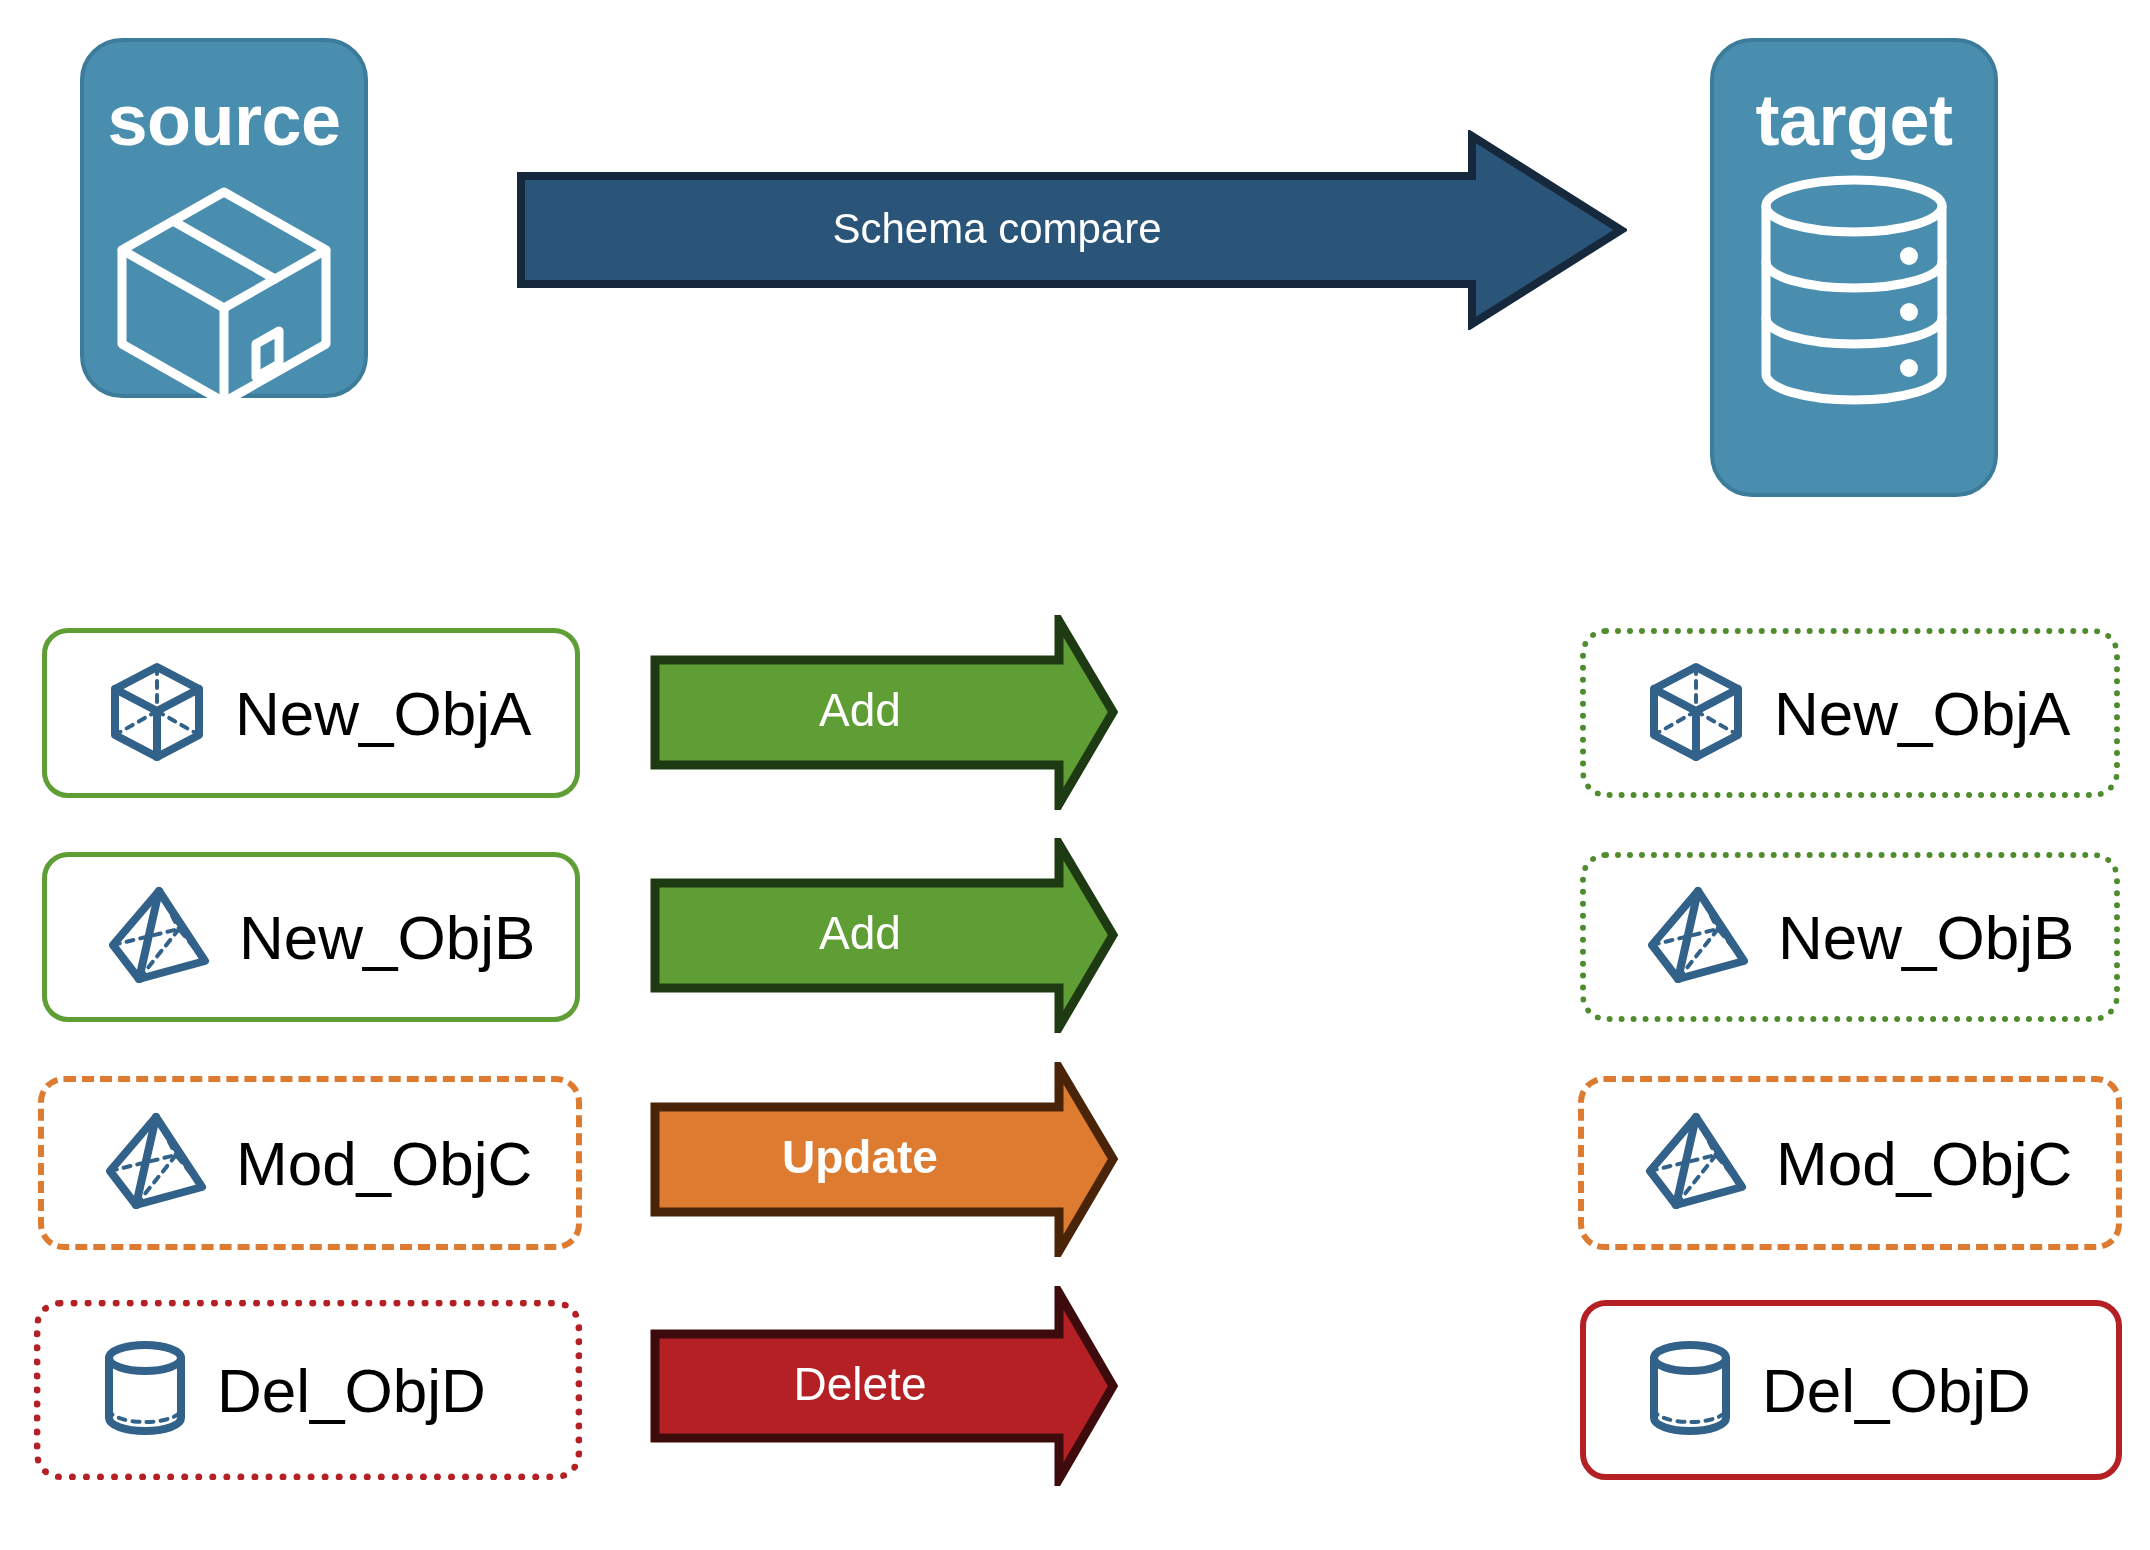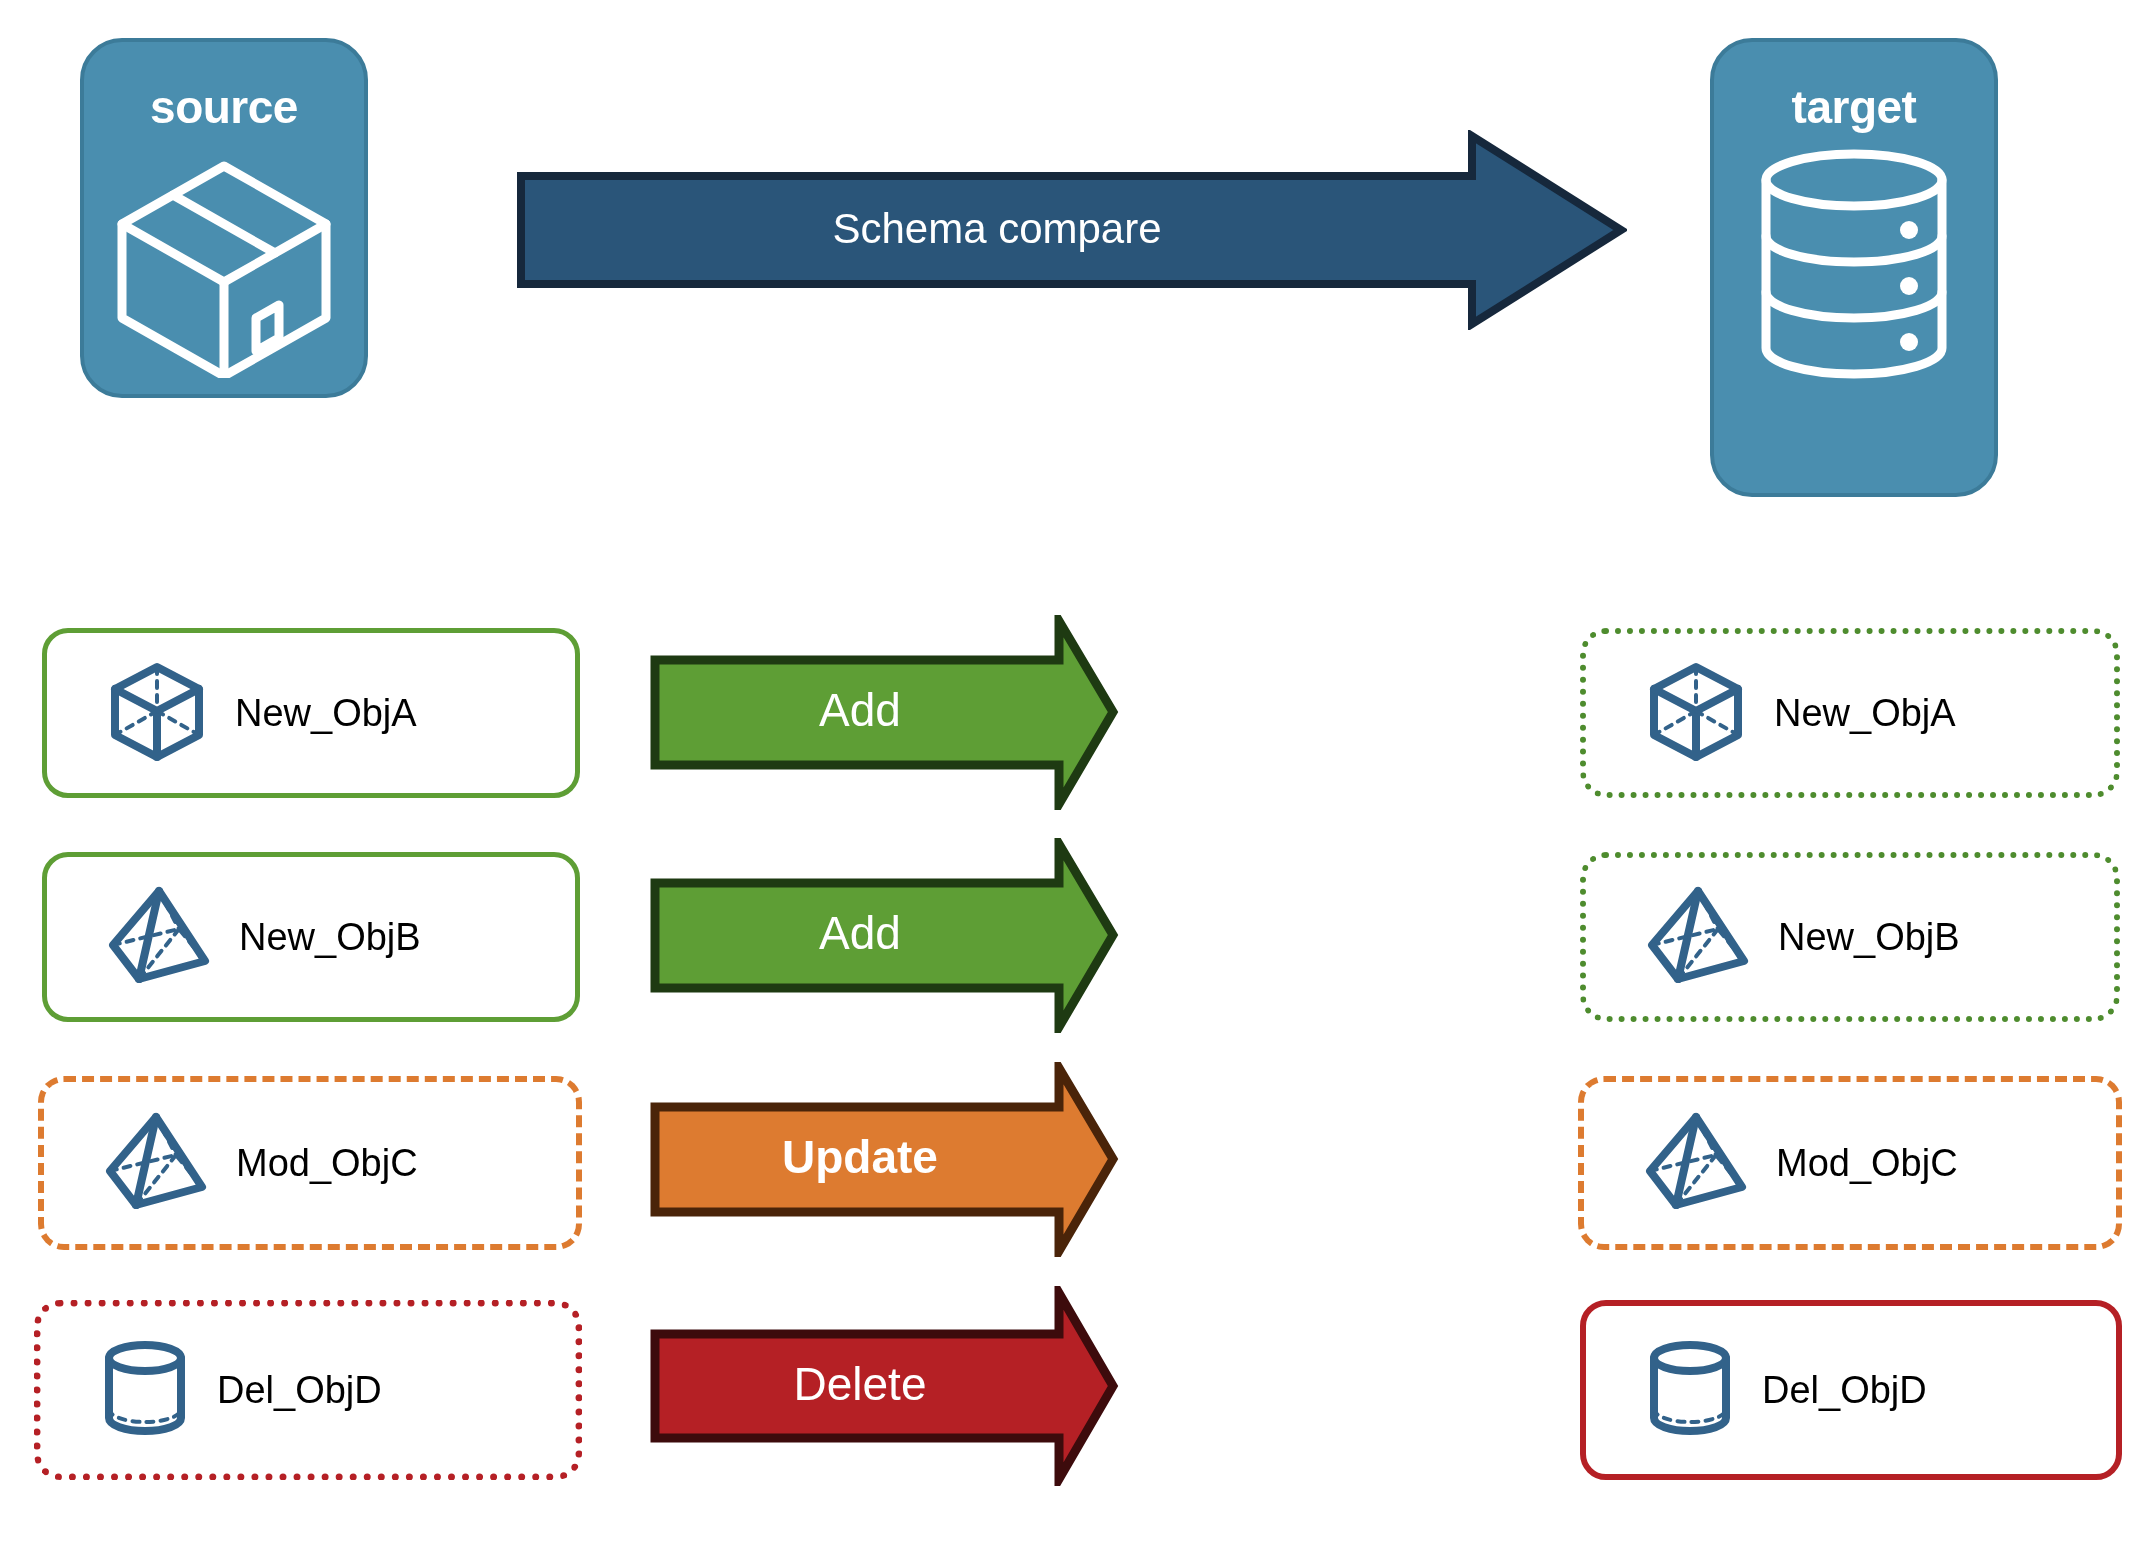--- a/index.html
+++ b/index.html
@@ -25,21 +25,21 @@
     background: #4A8EAF;
     border: 4px solid #3C7B99;
     box-sizing: border-box;
     display: flex;
     flex-direction: column;
     align-items: center;
   }
   .endpoint-label {
     color: #ffffff;
     font-weight: bold;
-    font-size: 46px;
+    font-size: 72px;
     line-height: 1;
     margin-top: 42px;
     letter-spacing: -0.5px;
   }
   .endpoint-icon {
     margin-top: 18px;
   }
   #endpoint-source { left: 80px;  top: 38px; width: 288px; height: 360px; }
   #endpoint-target { left: 1710px; top: 38px; width: 288px; height: 459px; }
 
@@ -63,21 +63,21 @@
   .obj-card {
     position: absolute;
     box-sizing: border-box;
     background: #ffffff;
     border-radius: 26px;
     display: flex;
     align-items: center;
     padding-left: 58px;
   }
   .obj-label {
-    font-size: 38px;
+    font-size: 62px;
     color: #000000;
     margin-left: 26px;
     white-space: nowrap;
   }
   .obj-icon { flex: 0 0 auto; display: block; }
 
   
   .bd-green-solid  { border: 5px solid  #5E9E35; }
   .bd-green-dotted { border: 6px dotted #4E8C2E; }
   .bd-orange-dashed{ border: 6px dashed #DD7B30; }

